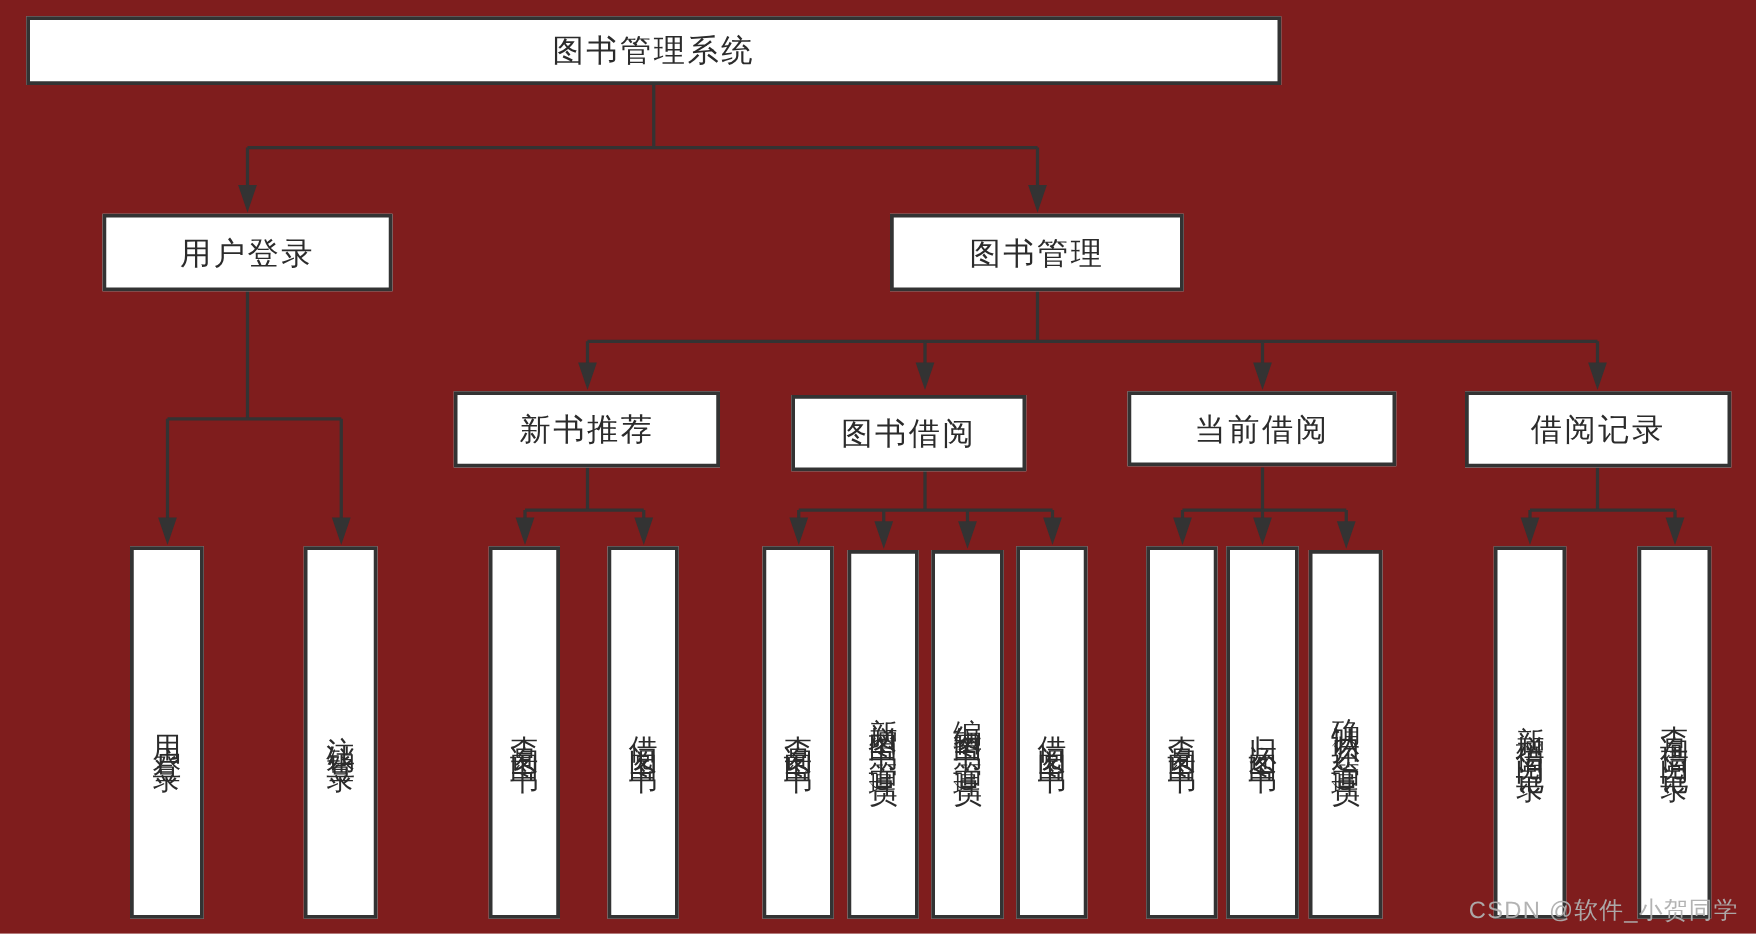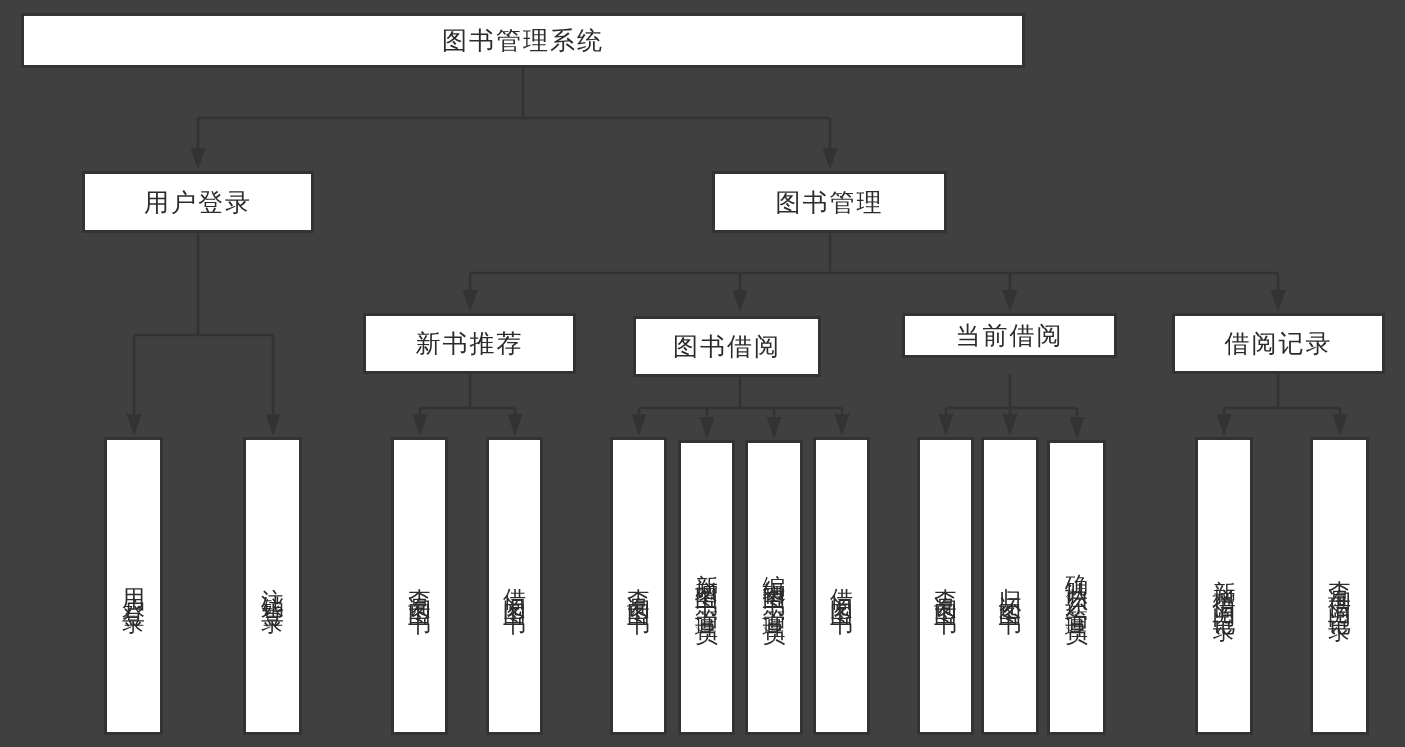--- a/index.html
+++ b/index.html
@@ -5,21 +5,21 @@
   html, body {
     margin: 0;
     padding: 0;
     background: #ffffff;
     font-family: "Liberation Sans", "DejaVu Sans", sans-serif;
   }
   .stage {
     position: relative;
     width: 1405px;
     height: 747px;
-    background: #404040;
+    background: #7f1d1d;
     overflow: hidden;
   }
   .wires {
     position: absolute;
     left: 0;
     top: 0;
     z-index: 1;
   }
   .node {
     position: absolute;
@@ -141,21 +141,21 @@
   <div class="node hbox" style="left:363px; top:313px; width:213px; height:61px;">
     <span>新书推荐</span>
   </div>
 
   <div class="node hbox" style="left:712px; top:171px; width:235px; height:62px;">
     <span>图书管理</span>
   </div>
   <div class="node hbox" style="left:633px; top:316px; width:188px; height:61px;">
     <span>图书借阅</span>
   </div>
-  <div class="node hbox" style="left:902px; top:313px; width:215px; height:45px;">
+  <div class="node hbox" style="left:902px; top:313px; width:215px; height:60px;">
     <span>当前借阅</span>
   </div>
   <div class="node hbox" style="left:1172px; top:313px; width:213px; height:61px;">
     <span>借阅记录</span>
   </div>
 
   <div class="node vbox" style="left:104px; top:437px; width:59px; height:298px;">
     <span>用户登录</span>
   </div>
   <div class="node vbox" style="left:243px; top:437px; width:59px; height:298px;">
@@ -192,14 +192,15 @@
     <span>确认归还（管理员）</span>
   </div>
 
   <div class="node vbox" style="left:1195px; top:437px; width:58px; height:298px;">
     <span>新增借阅记录</span>
   </div>
   <div class="node vbox" style="left:1310px; top:437px; width:59px; height:298px;">
     <span>查询借阅记录</span>
   </div>
 
+  <div class="watermark">CSDN @软件_小贺同学</div>
 
 </div>
 
 </body></html>

